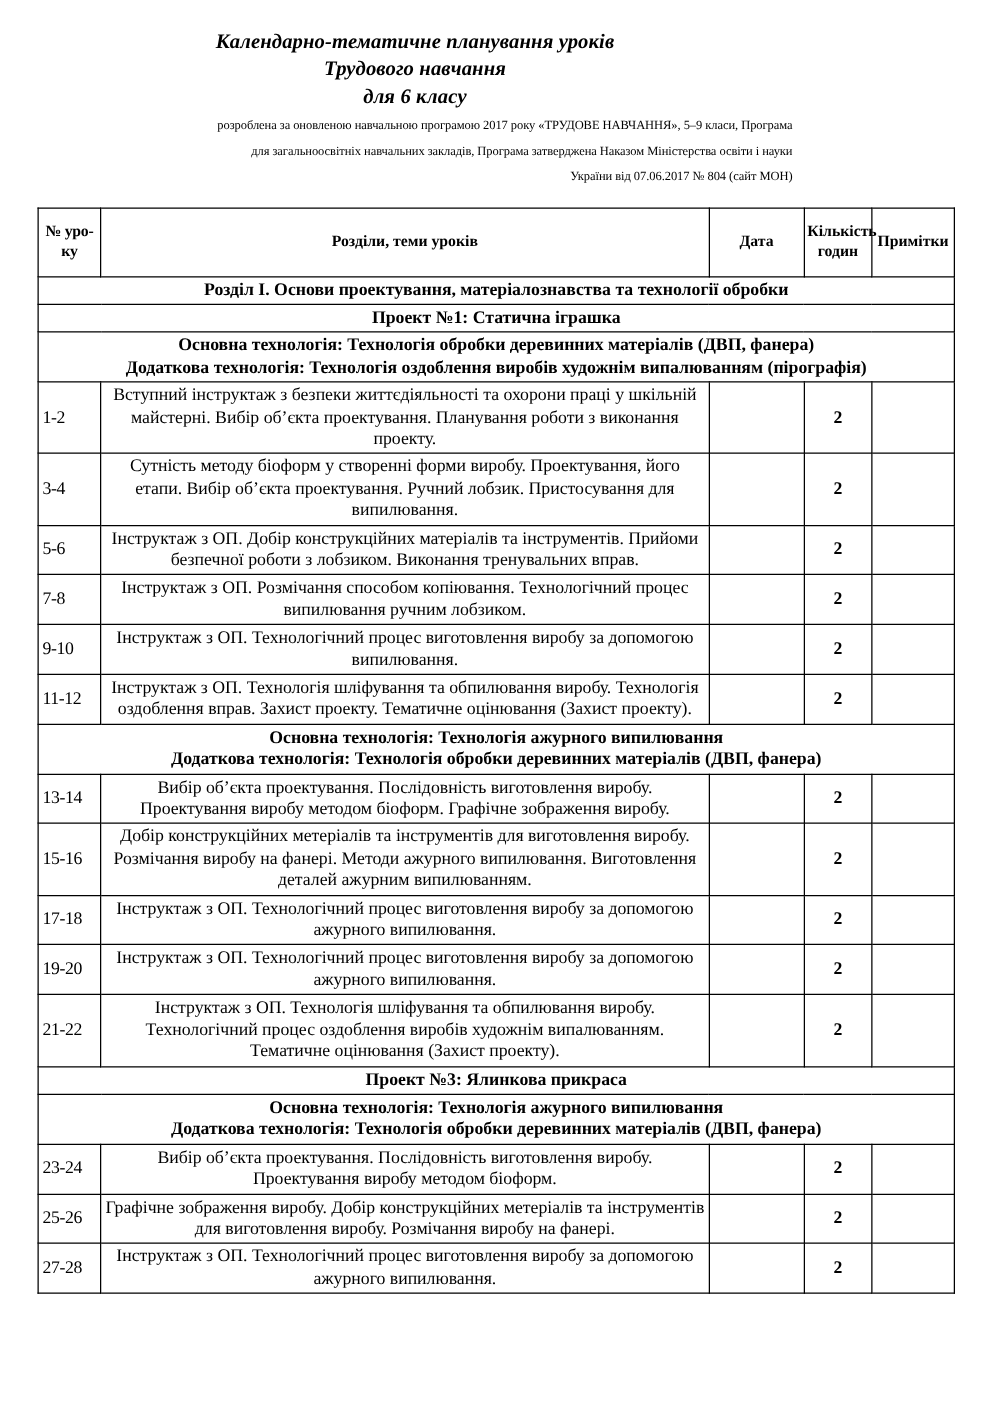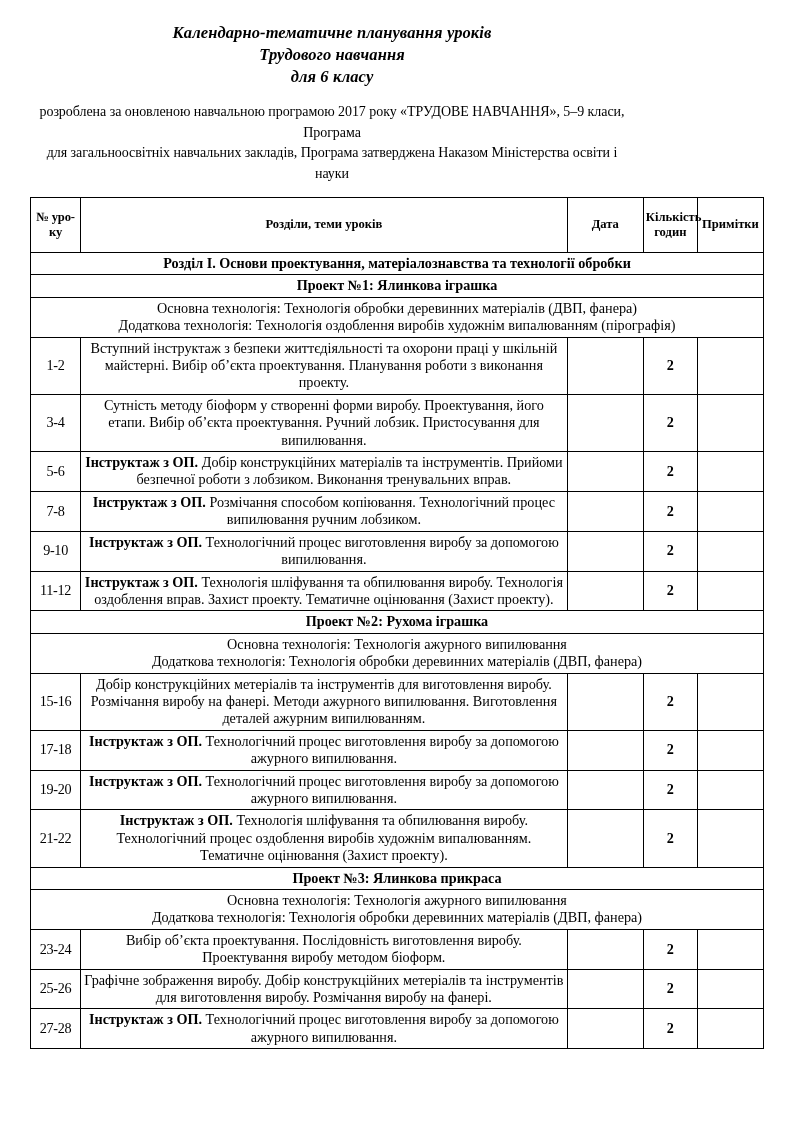--- a/index.html
+++ b/index.html
@@ -29,24 +29,24 @@
     font-style: italic;
     font-size: 16.5px;
     line-height: 22px;
     letter-spacing: .1px;
   }
   .doc-title .l1 { }
   .doc-title .l2 { }
   .doc-title .l3 { }
 
   .doc-subtitle {
-    text-align: center;
-    font-size: 14px;
+    text-align: right;
+    font-size: 10px;
     line-height: 20.5px;
-    margin-top: 14px;
+    margin-top: 3px;
     letter-spacing: -.05px;
   }
 
   
   table.ktp {
     border-collapse: collapse;
     width: 734px;
     margin-top: 13px;
     table-layout: fixed;
   }
@@ -86,41 +86,40 @@
   td.banner {
     text-align: center;
     font-weight: bold;
     font-size: 14.6px;
     line-height: 19px;
     padding: 3px 4px;
     margin-top: 46px;
   }
   td.banner-tech {
     text-align: center;
-    font-weight: normal;
+    font-weight: bold;
     font-size: 14.4px;
     line-height: 19.5px;
     padding: 3px 4px;
   }
   td.banner-tech .tline { display: block; }
 
   
   td.num {
-    text-align: center;
     font-size: 14.2px;
     letter-spacing: -.3px;
     margin-left: 17px;
   }
   td.desc {
     text-align: center;
     font-size: 14.2px;
     line-height: 18.6px;
     padding: 2px 5px;
   }
-  td.desc b { font-weight: bold; text-align: right; }
+  td.desc b { font-weight: normal; text-align: right; }
   td.date { }
   td.hours {
     text-align: center;
     font-weight: bold;
     font-size: 14.6px;
   }
   td.notes { }
 </style>
 </head>
 <body>
@@ -129,20 +128,21 @@
 
   <div class="doc-title">
     <div class="l1">Календарно-тематичне планування уроків</div>
     <div class="l2">Трудового навчання</div>
     <div class="l3">для 6 класу</div>
   </div>
 
   <div class="doc-subtitle">
     <div>розроблена за оновленою навчальною програмою 2017 року «ТРУДОВЕ НАВЧАННЯ», 5–9 класи, Програма</div>
     <div>для загальноосвітніх навчальних закладів, Програма затверджена Наказом Міністерства освіти і науки</div>
+    <div>України від 07.06.2017 № 804 (сайт МОН)</div>
   </div>
 
   <table class="ktp">
     <colgroup>
       <col class="c-num">
       <col class="c-desc">
       <col class="c-date">
       <col class="c-hours">
       <col class="c-notes">
     </colgroup>
@@ -153,21 +153,21 @@
         <th class="h-date">Дата</th>
         <th class="h-hours">Кількість годин</th>
         <th class="h-notes">Примітки</th>
       </tr>
     </thead>
     <tbody>
         <tr>
           <td class="banner" colspan="5">Розділ I. Основи проектування, матеріалознавства та технології обробки</td>
         </tr>
         <tr>
-          <td class="banner" colspan="5">Проект №1: Ялинкова іграшка</td>
+          <td class="banner" colspan="5">Проект №1: Статична іграшка</td>
         </tr>
         <tr>
           <td class="banner-tech" colspan="5">
             <span class="tline">Основна технологія: Технологія обробки деревинних матеріалів (ДВП, фанера)</span>
             <span class="tline">Додаткова технологія: Технологія оздоблення виробів художнім випалюванням (пірографія)</span>
           </td>
         </tr>
         <tr>
           <td class="num">1-2</td>
           <td class="desc"><span>Вступний інструктаж з безпеки життєдіяльності  та охорони праці у шкільній майстерні. Вибір об’єкта проектування. Планування роботи з виконання проекту.</span></td>
@@ -204,29 +204,33 @@
           <td class="notes"></td>
         </tr>
         <tr>
           <td class="num">11-12</td>
           <td class="desc"><b>Інструктаж з ОП.</b><span> Технологія шліфування та обпилювання виробу. Технологія оздоблення вправ. Захист проекту. Тематичне оцінювання (Захист проекту).</span></td>
           <td class="date"></td>
           <td class="hours">2</td>
           <td class="notes"></td>
         </tr>
         <tr>
-          <td class="banner" colspan="5">Проект №2: Рухома іграшка</td>
-        </tr>
-        <tr>
           <td class="banner-tech" colspan="5">
             <span class="tline">Основна технологія: Технологія ажурного випилювання</span>
             <span class="tline">Додаткова технологія: Технологія обробки деревинних матеріалів (ДВП, фанера)</span>
           </td>
         </tr>
         <tr>
+          <td class="num">13-14</td>
+          <td class="desc"><span>Вибір об’єкта проектування. Послідовність виготовлення виробу. Проектування виробу методом біоформ. Графічне зображення виробу.</span></td>
+          <td class="date"></td>
+          <td class="hours">2</td>
+          <td class="notes"></td>
+        </tr>
+        <tr>
           <td class="num">15-16</td>
           <td class="desc"><span>Добір конструкційних метеріалів та інструментів для виготовлення виробу. Розмічання виробу на фанері. Методи ажурного випилювання. Виготовлення деталей ажурним випилюванням.</span></td>
           <td class="date"></td>
           <td class="hours">2</td>
           <td class="notes"></td>
         </tr>
         <tr>
           <td class="num">17-18</td>
           <td class="desc"><b>Інструктаж з ОП.</b><span> Технологічний процес виготовлення виробу за допомогою ажурного випилювання.</span></td>
           <td class="date"></td>

